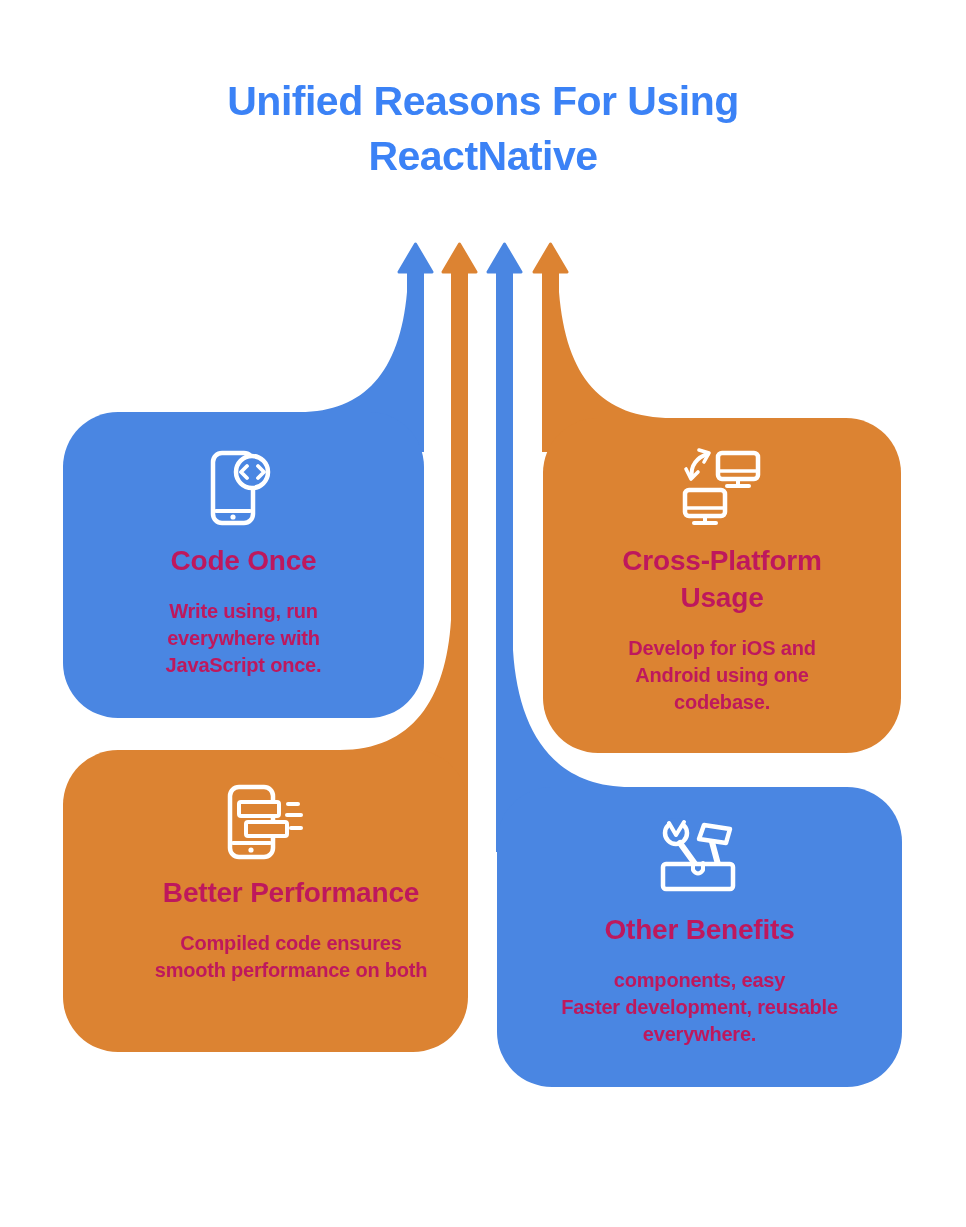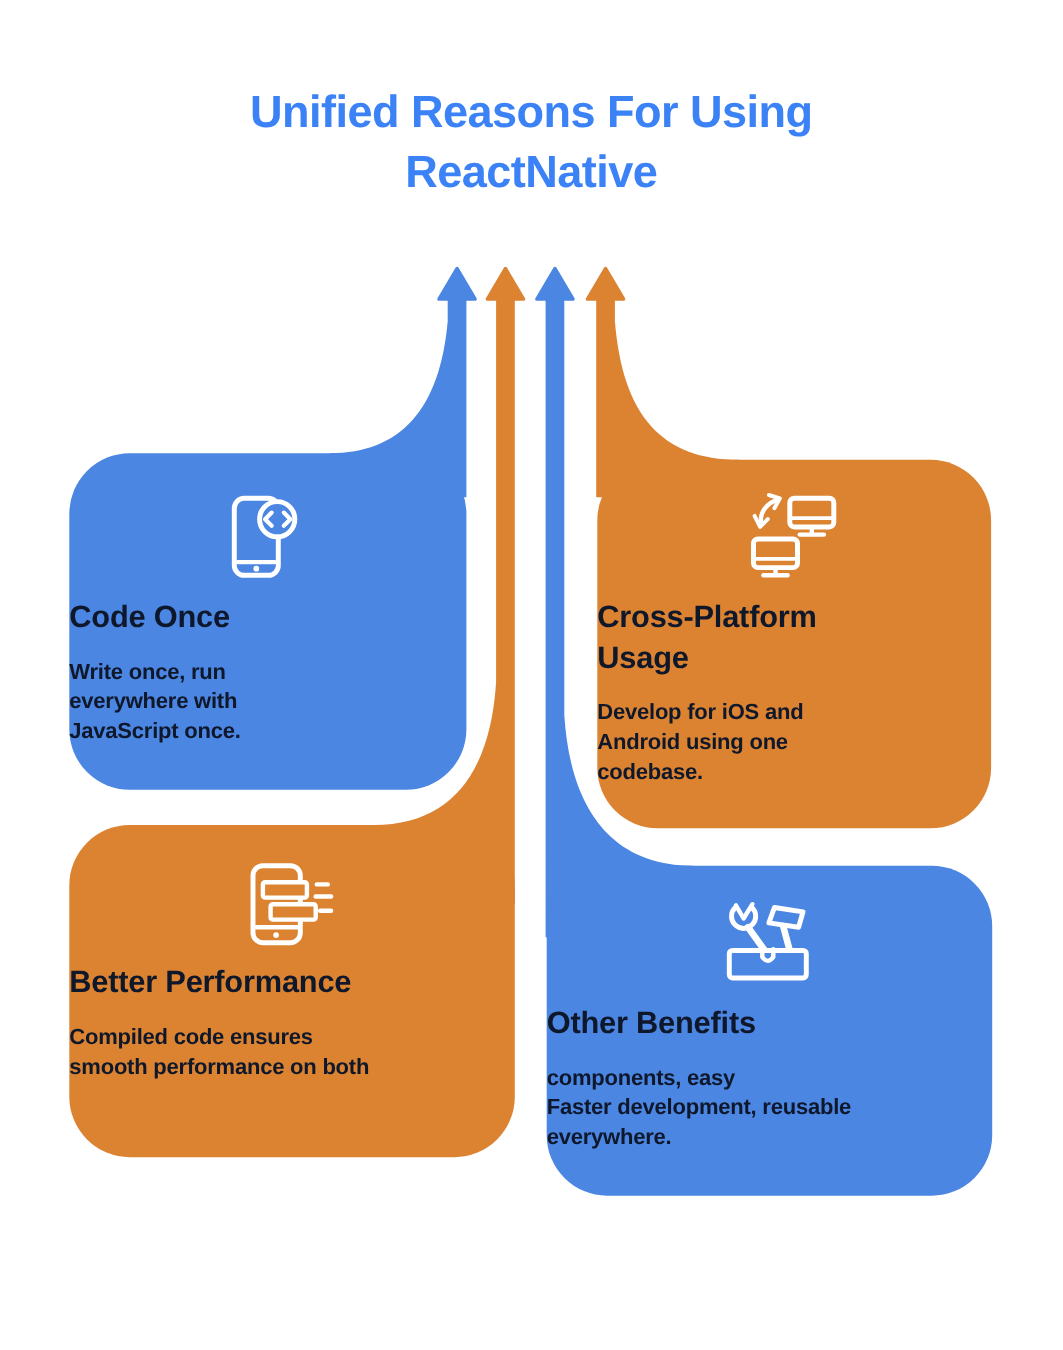--- a/index.html
+++ b/index.html
@@ -7,21 +7,21 @@
     position:relative;width:966px;height:1227px;background:#ffffff;
     font-family:"Liberation Sans", sans-serif;overflow:hidden;
   }
   .main-title{
     position:absolute;top:74px;left:0;width:100%;margin:0;
     text-align:center;color:#3b82f6;font-weight:700;font-size:41px;line-height:55px;
     letter-spacing:-0.5px;
   }
   .main-title span{display:block;}
   .diagram-svg{position:absolute;left:0;top:0;}
-  .card-text{position:absolute;color:#0f172a;}
+  .card-text{position:absolute;text-align:center;color:#be185d;}
   .ct-title{margin:0;font-size:28px;line-height:37px;font-weight:700;letter-spacing:-0.2px;}
   .ct-title span{display:block;}
   .ct-body{margin:19px 0 0 0;font-size:20px;line-height:27px;font-weight:700;letter-spacing:-0.2px;}
   .ct-body span{display:block;}
 </style>
 </head>
 <body>
 
 <div class="canvas">
 
@@ -90,21 +90,21 @@
       <rect x="663" y="864" width="70" height="25" rx="3" fill="#4A86E2"></rect>
       <path d="M693 863 L693 870 Q698 877 703 870 L703 863" stroke-width="4"></path>
     </g>
   </svg>
 
   <div class="card-text" style="left:63px;top:542px;width:361px;">
     <h2 class="ct-title">
       <span>Code Once</span>
     </h2>
     <div class="ct-body">
-      <span>Write once, run</span>
+      <span>Write using, run</span>
       <span>everywhere with</span>
       <span>JavaScript once.</span>
     </div>
   </div>
 
   <div class="card-text" style="left:543px;top:542px;width:358px;">
     <h2 class="ct-title">
       <span>Cross-Platform</span>
       <span>Usage</span>
     </h2>

